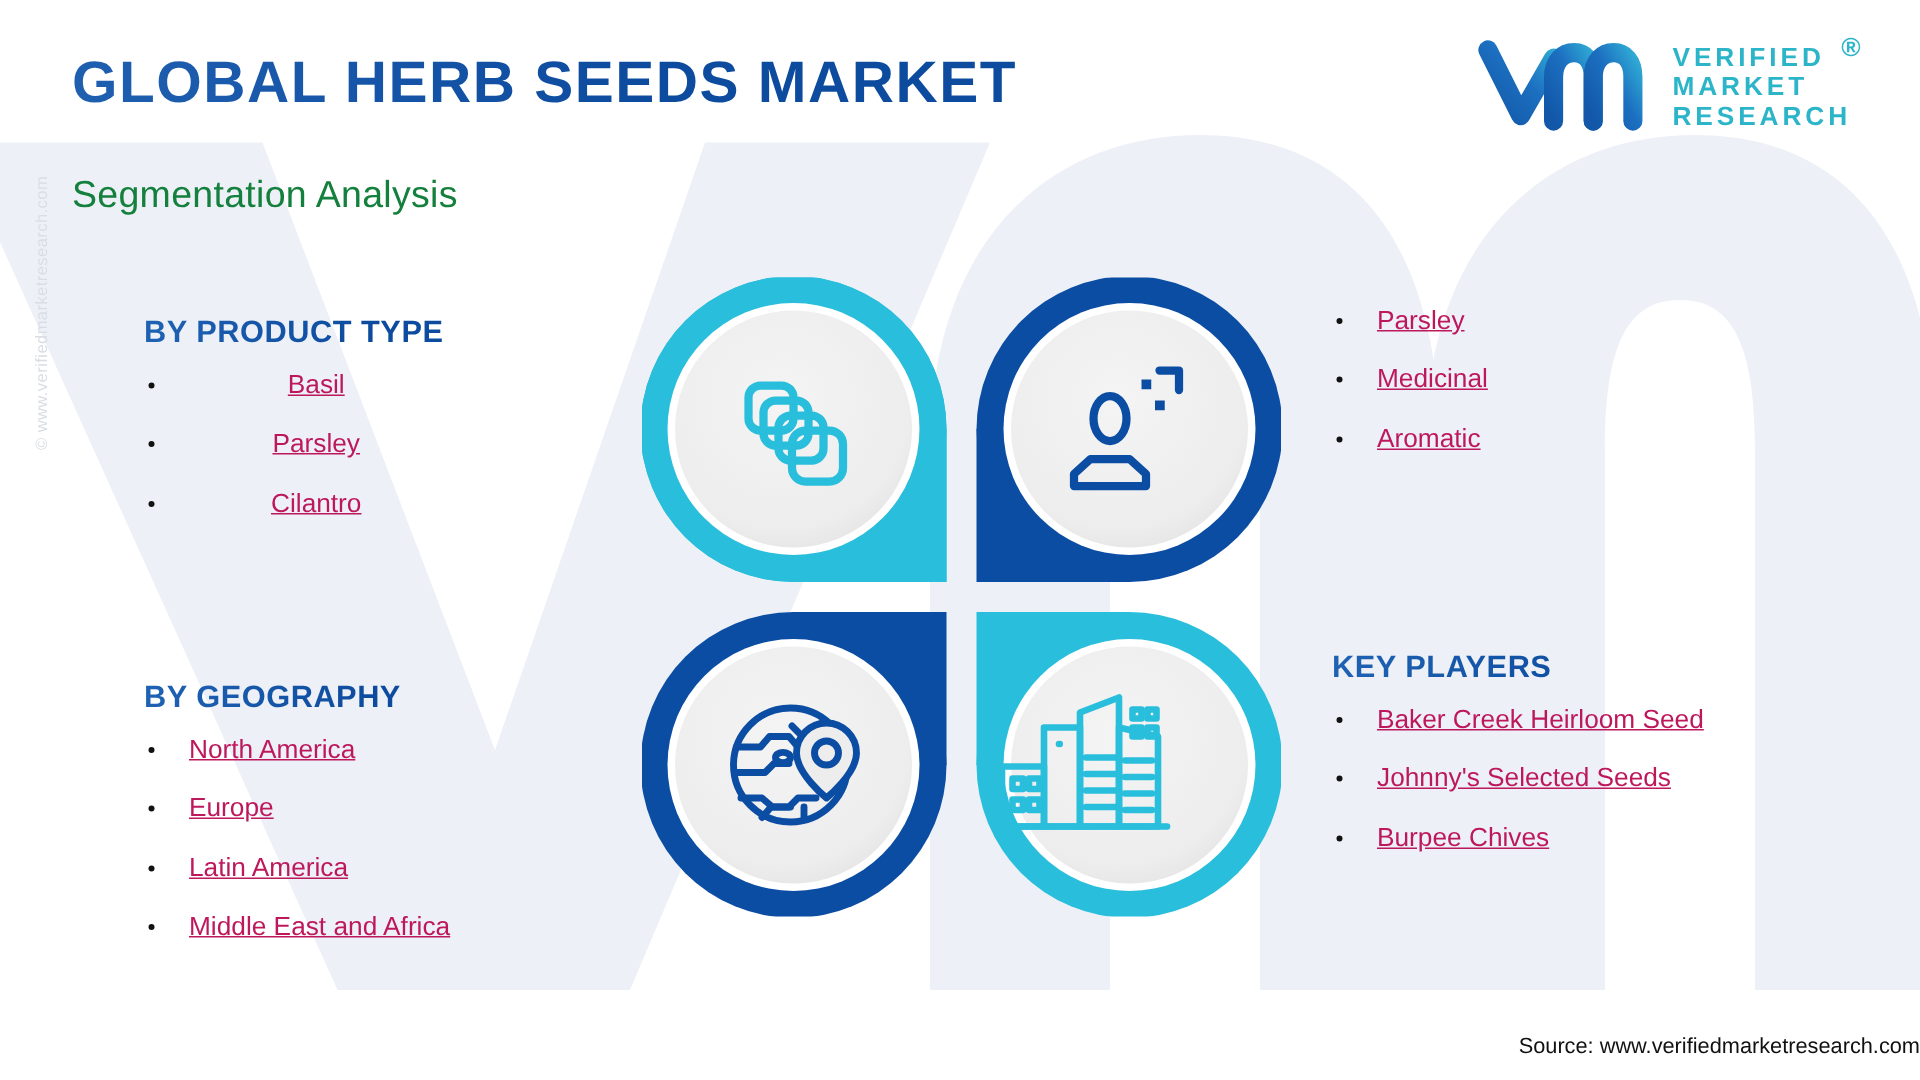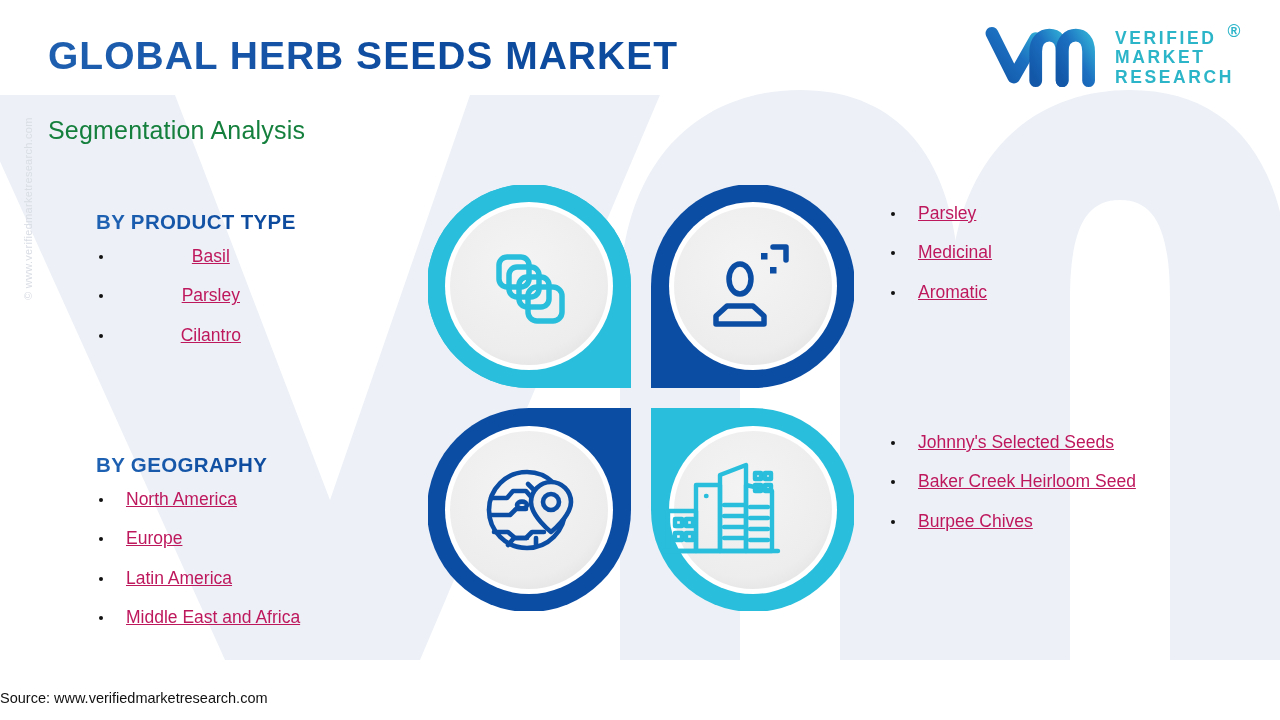--- a/index.html
+++ b/index.html
@@ -165,21 +165,21 @@
   #seg-product  { left: 96px;  top: 210px; text-align: center; }
   #seg-geo      { left: 96px;  top: 433px; margin-top: 20px; }
   #seg-app      { left: 888px; top: 204px; }
   #seg-players  { left: 888px; top: 433px; }
 
   
   .footer-source {
     position: absolute;
     left: 0; right: 0;
     bottom: 14px;
-    text-align: left;
+    text-align: right;
     font-size: 14.5px;
     color: #111111;
     z-index: 5;
   }
 </style>
 </head>
 <body>
 
 <div class="bg-watermark">
   <svg width="1280" height="720" viewBox="0 0 1280 720" xmlns="http://www.w3.org/2000/svg">
@@ -350,20 +350,21 @@
 
 <div class="seg" id="seg-app">
   <ul class="seg-list">
     <li>Parsley</li>
     <li>Medicinal</li>
     <li>Aromatic</li>
   </ul>
 </div>
 
 <div class="seg" id="seg-players">
+  <div class="seg-title">KEY PLAYERS</div>
   <ul class="seg-list">
+    <li>Baker Creek Heirloom Seed</li>
     <li>Johnny's Selected Seeds</li>
-    <li>Baker Creek Heirloom Seed</li>
     <li>Burpee Chives</li>
   </ul>
 </div>
 
 <div class="footer-source">Source: www.verifiedmarketresearch.com</div>
 
 </body></html>

